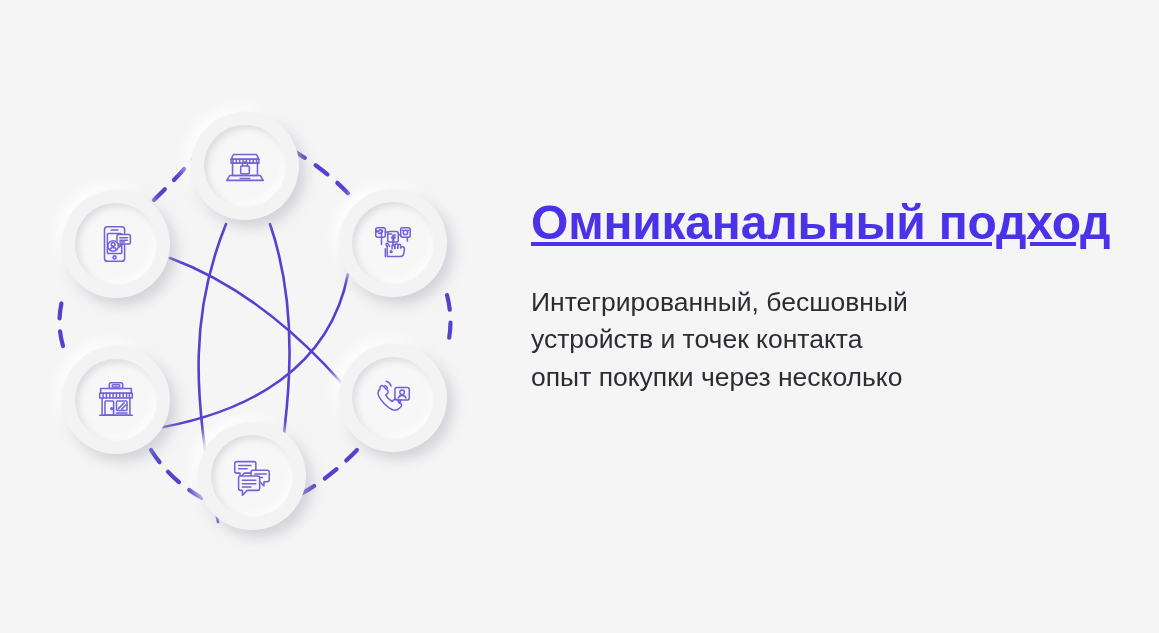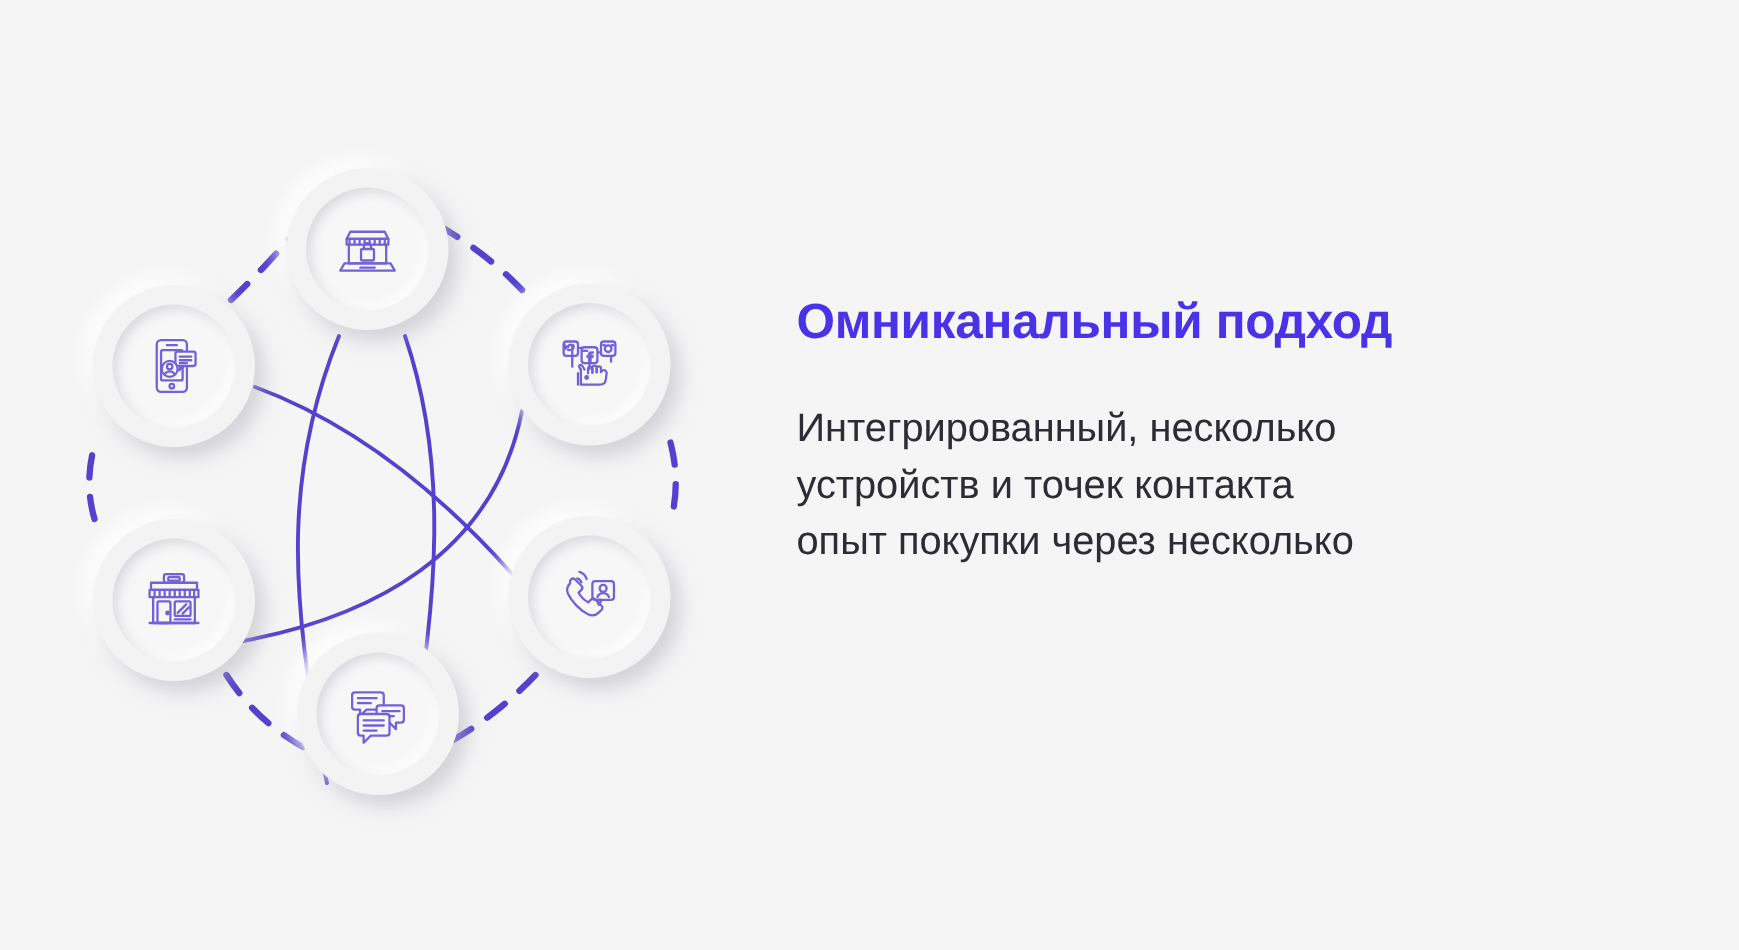--- a/index.html
+++ b/index.html
@@ -78,27 +78,28 @@
   }
 
   
   .content {
     position: absolute;
     left: 531px;
     top: 196px;
     width: 560px;
   }
   .headline {
-    font-size: 33px;
+    font-size: 48px;
     font-weight: 700;
     letter-spacing: -0.2px;
     color: #4a32e8;
     line-height: 1.12;
     margin: 0 0 34px 0;
     white-space: nowrap;
+    text-decoration: underline;
   }
   .subcopy {
     font-size: 26.5px;
     font-weight: 400;
     color: #2c2c32;
     line-height: 1.42;
     margin: 0;
     max-width: 505px;
   }
   .subcopy-line { display: block; }
@@ -246,19 +247,19 @@
           </svg>
         </span>
       </div>
     </div>
 
   </div>
 
   <div class="content">
     <h1 class="headline">Омниканальный подход</h1>
     <p class="subcopy">
-      <span class="subcopy-line">Интегрированный, несколько</span>
+      <span class="subcopy-line">Интегрированный, бесшовный</span>
       <span class="subcopy-line">устройств и точек контакта</span>
       <span class="subcopy-line">опыт покупки через несколько</span>
     </p>
   </div>
 
 </div>
 
 </body></html>

